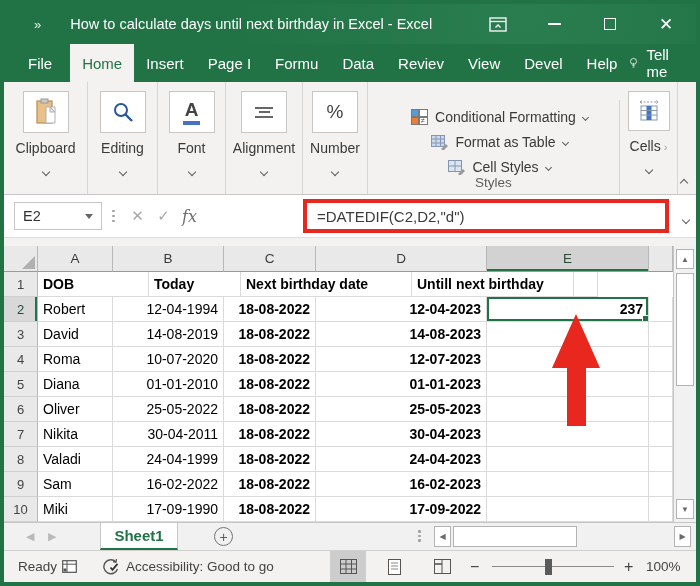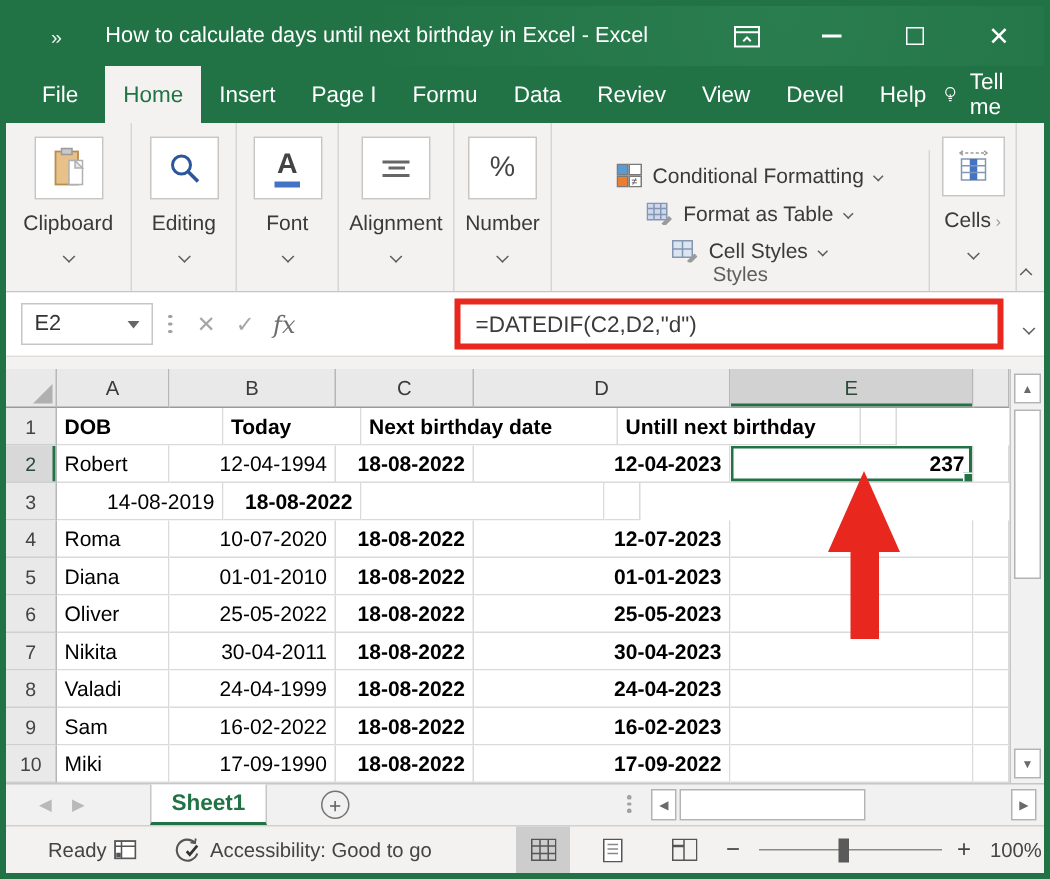--- a/index.html
+++ b/index.html
@@ -95,21 +95,21 @@
   .addsheet { position:absolute; left:210px; top:4px; width:19px; height:19px; border:1.4px solid #767472; border-radius:50%; display:flex; align-items:center; justify-content:center; color:#605e5c; font-size:14px; line-height:1; }
   .tdots { position:absolute; left:414px; top:7px; display:flex; flex-direction:column; gap:2px; }
   .tdots i { width:2.5px; height:2.5px; border-radius:50%; background:#a0a0a0; }
   .hbox { position:absolute; top:3px; height:21px; background:#fff; border:1px solid #b3b3b3; display:flex; align-items:center; justify-content:center; font-size:8px; color:#6a6a6a; }
   .harr-l { left:430px; width:17px; }
   .hthumb { left:449px; width:124px; }
   .harr-r { right:5px; width:17px; }
 
   
   .statusbar { flex:1; background:#f3f2f1; border-top:1px solid #d2d0ce; position:relative; font-size:13.5px; color:#444; }
-  .sb { position:absolute; top:0; height:100%; display:flex; align-items:center;margin-left:14px; }
+  .sb { position:absolute; top:0; height:100%; display:flex; align-items:center; }
   .viewbtn { width:36px; justify-content:center; }
   .viewbtn.selected { background:#cdcdcd; }
   .zoomtrack { left:488px; width:122px; }
   .zoomtrack .line { width:100%; height:1.6px; background:#8a8a8a; }
   .zoomthumb { left:541px; top:8px; height:16px; width:7px; background:#5a5a5a; }
   .zoomsign { font-size:16px; color:#444; }
 </style>
 </head>
 <body>
 
@@ -324,22 +324,24 @@
             <div class="rowhdr sel">2</div>
             <div class="cell" style="width: 75px;">Robert</div>
             <div class="cell right" style="width: 111px;">12-04-1994</div>
             <div class="cell bold right" style="width: 92px;">18-08-2022</div>
             <div class="cell bold right" style="width: 171px;">12-04-2023</div>
             <div class="cell right sel bold" style="width: 162px;">237</div>
             <div class="cell" style="width: 24px;"></div>
           </div>
           <div class="grow">
             <div class="rowhdr">3</div>
+            <div class="cell" style="width: 75px;">David</div>
             <div class="cell right" style="width: 111px;">14-08-2019</div>
             <div class="cell bold right" style="width: 92px;">18-08-2022</div>
+            <div class="cell bold right" style="width: 171px;">14-08-2023</div>
             <div class="cell right" style="width: 162px;"></div>
             <div class="cell" style="width: 24px;"></div>
           </div>
           <div class="grow">
             <div class="rowhdr">4</div>
             <div class="cell" style="width: 75px;">Roma</div>
             <div class="cell right" style="width: 111px;">10-07-2020</div>
             <div class="cell bold right" style="width: 92px;">18-08-2022</div>
             <div class="cell bold right" style="width: 171px;">12-07-2023</div>
             <div class="cell right" style="width: 162px;"></div>

